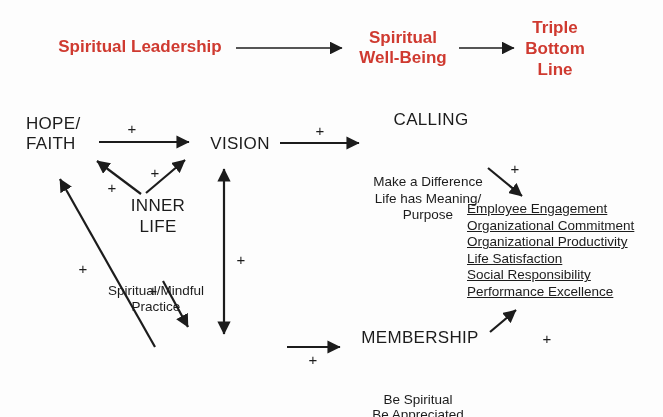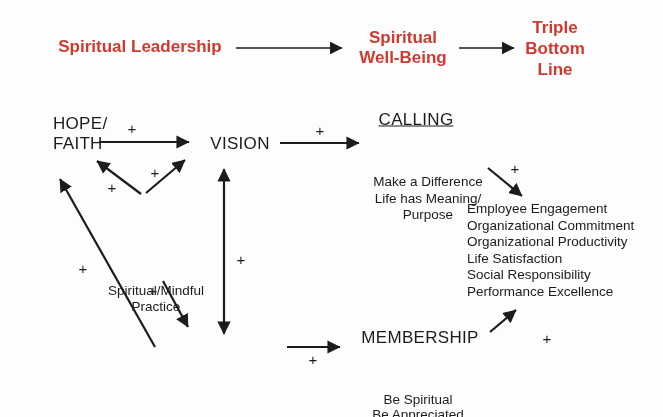--- a/index.html
+++ b/index.html
@@ -18,21 +18,21 @@
     position: absolute;
     white-space: pre-line;
     color: var(--ink, #1c1c1c);
   }
   .ctr { text-align: left; transform: translate(-50%, -50%); }
   .cx  { text-align: center; transform: translateX(-50%); }
   .title { font-size: 17px; letter-spacing: 0.3px; line-height: 21px; }
   .sub   { font-size: 13.5px; margin-top: 44px; }
   .red   { color: var(--red, #cf3a30); font-weight: bold; font-size: 17px; line-height: 20px; }
   .plus  { font-size: 15px; transform: translate(-50%, -50%); line-height: 15px; }
-  .outcomes { font-size: 13.5px; line-height: 16.6px; }
+  .outcomes { font-size: 13.5px; line-height: 16.6px; text-decoration: underline; }
 </style>
 </head>
 <body>
 
 <div class="canvas">
 
   <svg class="arrows" width="663" height="417" viewBox="0 0 663 417">
     <defs>
       <marker id="ah" viewBox="0 0 10 10" refX="9.5" refY="5" markerWidth="6" markerHeight="6" orient="auto-start-reverse">
         <path class="head" d="M0,0 L10,5 L0,10 Z"></path>
@@ -57,30 +57,32 @@
     <line x1="488" y1="168" x2="522" y2="196" stroke-width="2.2" marker-end="url(#ah)"></line>
   </svg>
 
   <div class="t ctr red" style="left:140px; top:47px;">Spiritual Leadership</div>
   <div class="t cx red" style="left:555px; top:17px; line-height:21px;">Triple
 Bottom
 Line</div>
   <div class="t cx red" style="left:403px; top:28px; line-height:19.5px;">Spiritual
 Well-Being</div>
 
-  <div class="t title" style="left:26px; top:114px; line-height:20px;margin-left:27px;">HOPE/
+  <div class="t title" style="left:26px; top:114px; line-height:20px;">HOPE/
 FAITH</div>
 
   <div class="t ctr title" style="left:240px; top:143px;">VISION</div>
 
-  <div class="t ctr title" style="left:416px; top:119px;text-decoration:underline;">CALLING</div>
+  <div class="t ctr title" style="left:431px; top:119px;">CALLING</div>
   <div class="t cx sub" style="left:428px; top:130px; line-height:16.5px;">Make a Difference
 Life has Meaning/
 Purpose</div>
 
+  <div class="t cx title" style="left:158px; top:195px;">INNER
+LIFE</div>
   <div class="t cx sub" style="left:156px; top:239px; line-height:15.5px;">Spiritual/Mindful
 Practice</div>
 
 
   <div class="t ctr title" style="left:420px; top:337px;">MEMBERSHIP</div>
   <div class="t cx sub" style="left:418px; top:348px; line-height:15px;">Be Spiritual
 Be Appreciated</div>
 
   <div class="t outcomes" style="left:467px; top:201px;">Employee Engagement
 Organizational Commitment

